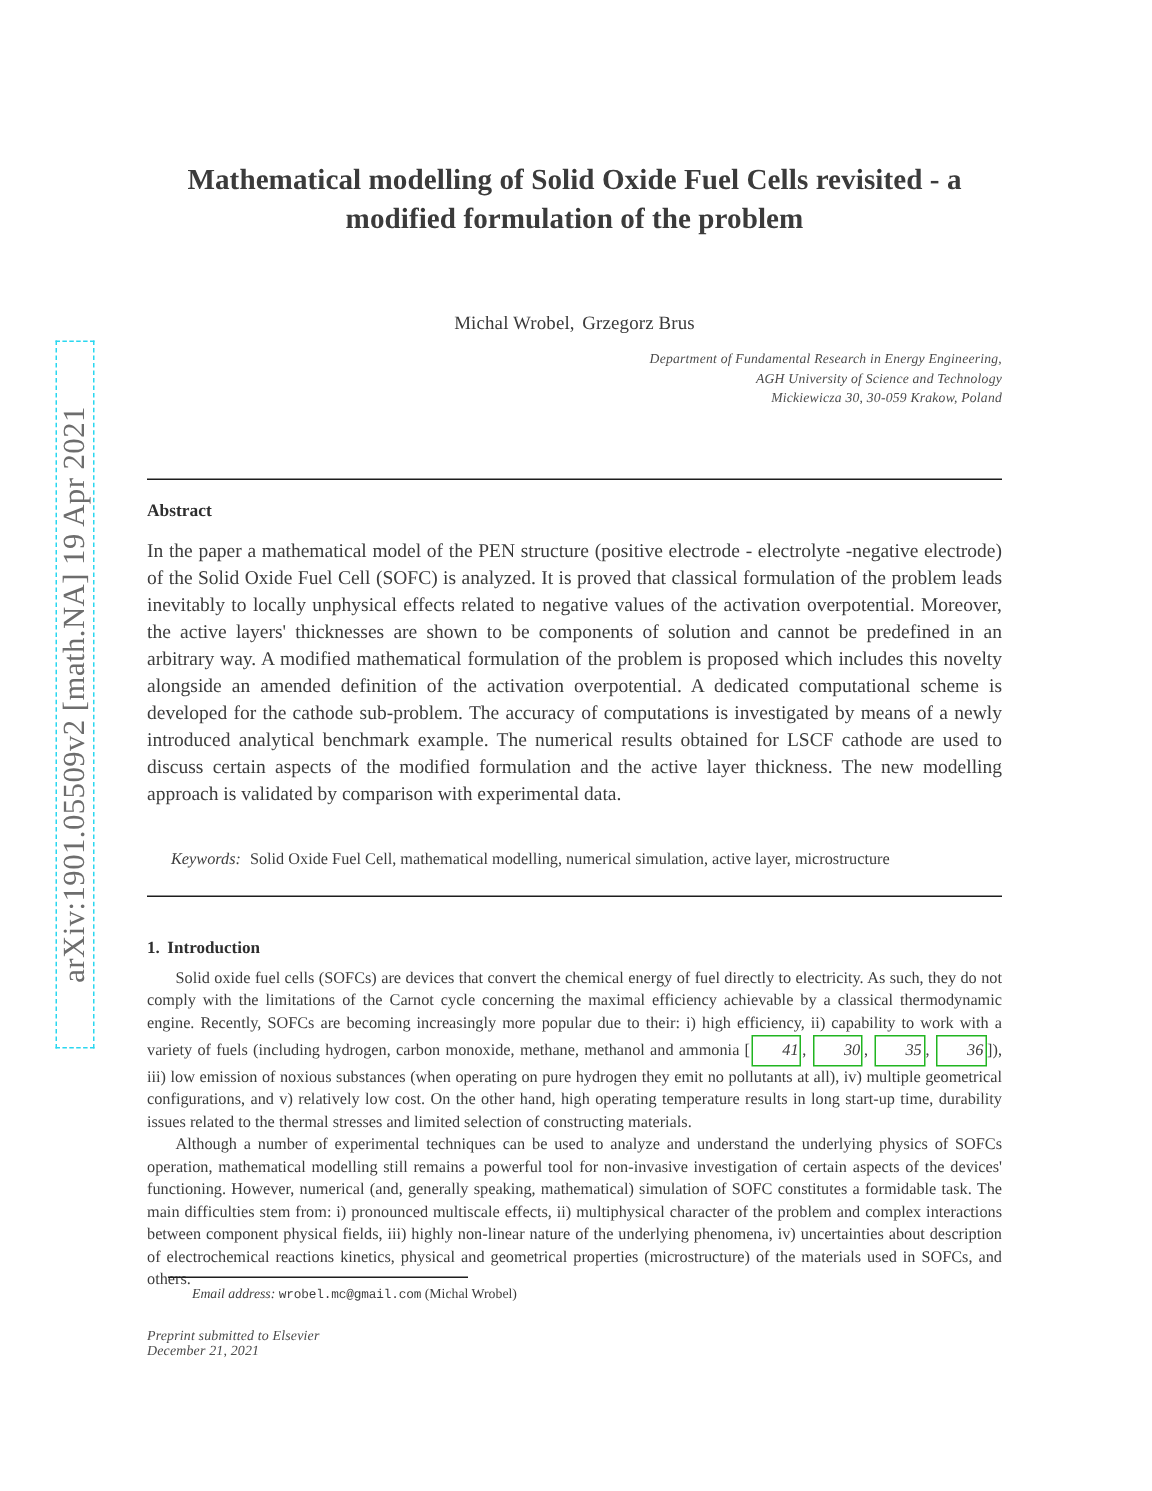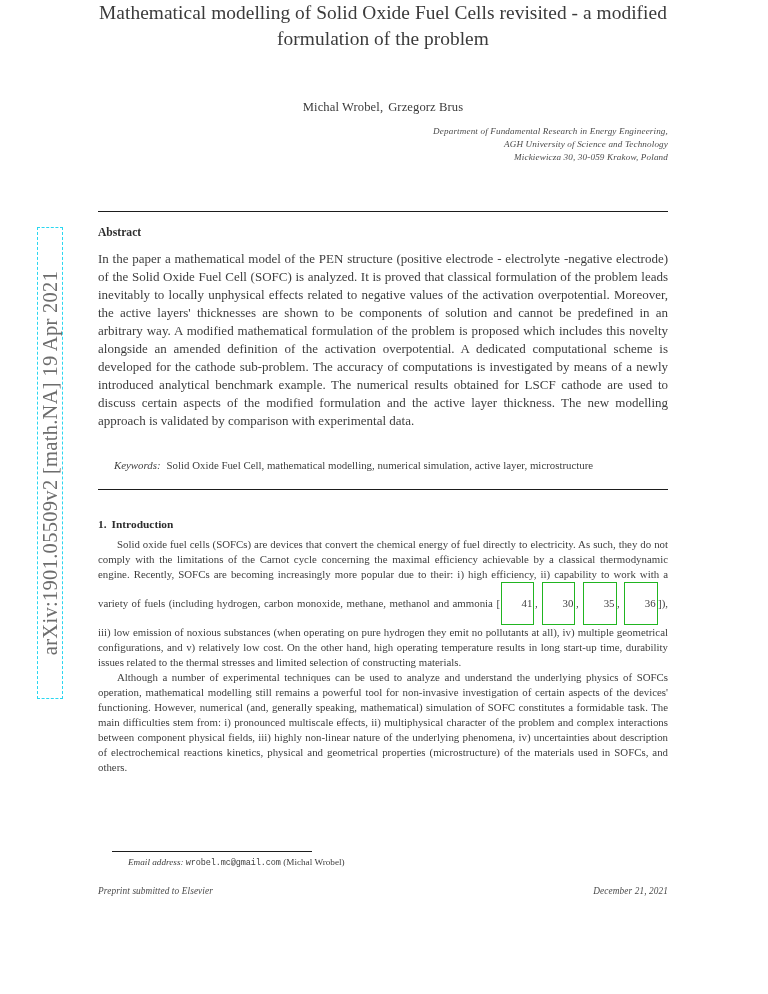--- a/index.html
+++ b/index.html
@@ -45,22 +45,23 @@
     position: absolute;
     left: 98px;
     top: 0;
     width: 570px;
     height: 994px;
   }
 
   
   .title {
     margin: 0;
+    padding-top: 108px;
     font-size: 19.4px;
-    font-weight: normal;
+    font-weight: bold;
     line-height: 1.32;
     text-align: center;
     color: #3b3b3b;
     letter-spacing: 0.05px;
   }
   .authors {
     margin-top: 49px;
     text-align: center;
     font-size: 12.6px;
     color: #3b3b3b;
@@ -144,24 +145,25 @@
     text-justify: inter-word;
     color: #3d3d3d;
     text-indent: 19px;
   }
   .body-par.tight { padding-top: 0; }
 
   
   .cite {
     display: inline-block;
     border: 1px solid #21b521;
-    padding: 15px 1px;
+    padding: 4px 1px;
     line-height: 1.0;
     margin: 0 0.5px;
     color: #3d3d3d;
+    font-style: italic;
   }
 
   
   .footnote-rule {
     position: absolute;
     left: 14px;
     top: 851px;
     width: 200px;
     border: 0;
     border-top: 1.1px solid #1d1d1d;
@@ -190,20 +192,21 @@
     left: 0;
     top: 886px;
     width: 570px;
     display: flex;
     justify-content: space-between;
     align-items: baseline;
     font-style: italic;
     font-size: 9.3px;
     color: #4a4a4a;
     letter-spacing: 0.1px;
+    flex-direction: column;
   }
 </style>
 </head>
 <body>
 
 <div id="arxiv-stamp">
   <span class="stamp-text">arXiv:1901.05509v2  [math.NA]  19 Apr 2021</span>
 </div>
 
 <div class="page">

